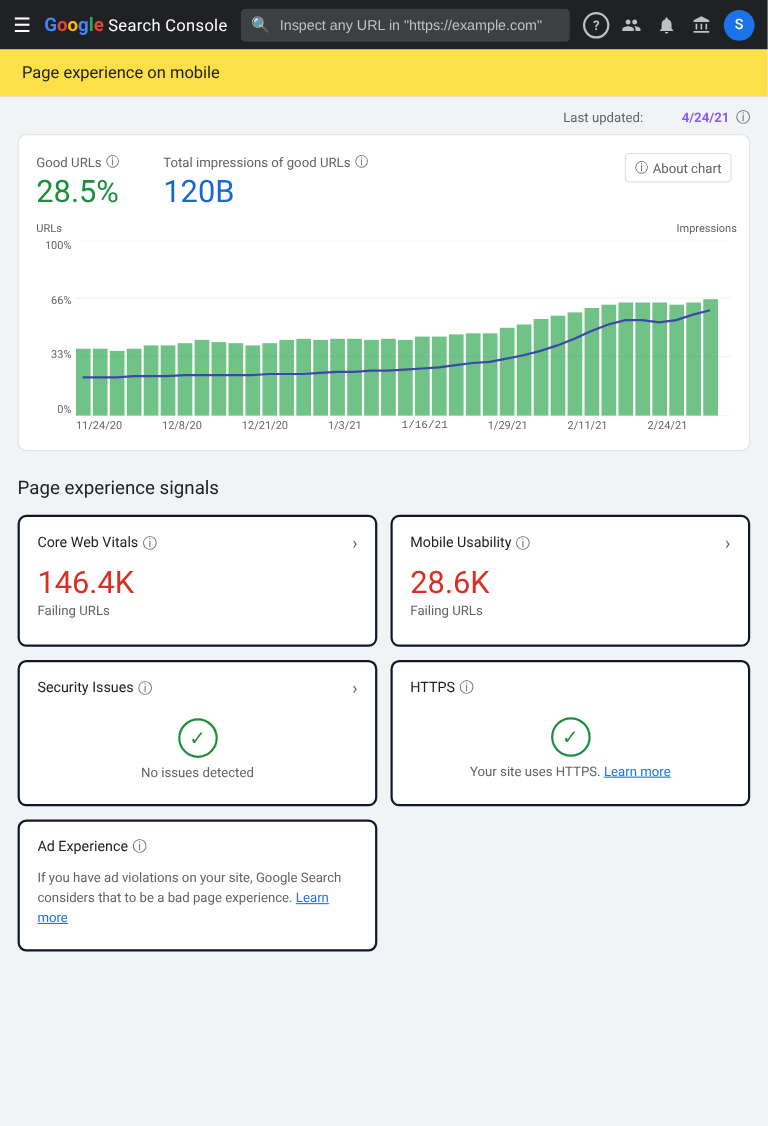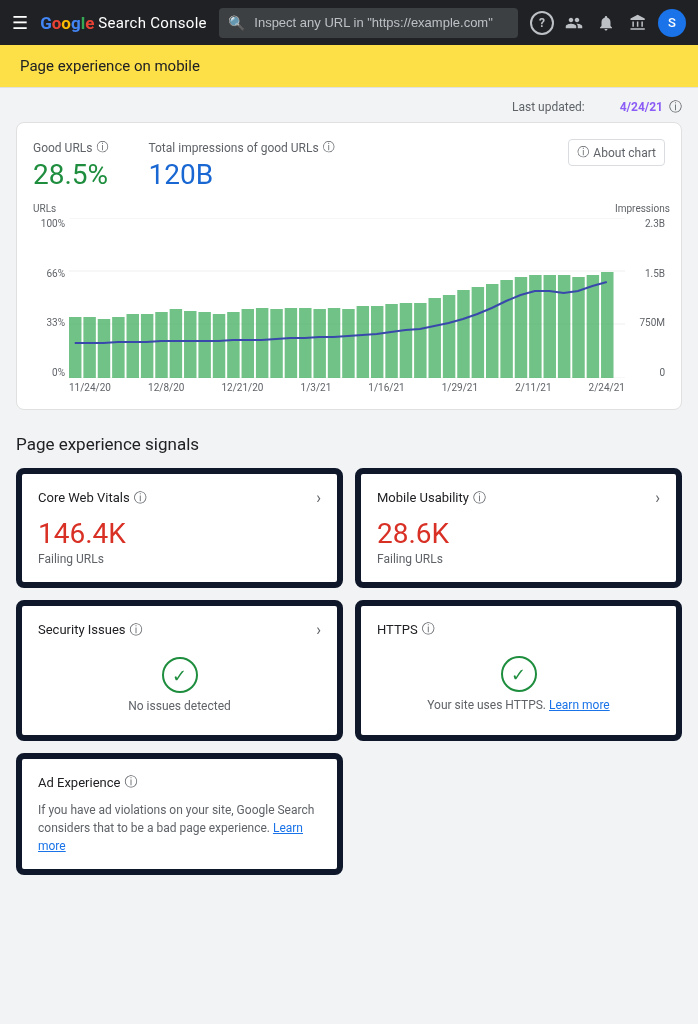--- a/index.html
+++ b/index.html
@@ -133,21 +133,21 @@
 
     
     .signals-title { font-size: 17px; font-weight: 400; color: #202124; margin-bottom: 14px; }
     .signals-grid {
       display: grid;
       grid-template-columns: 1fr 1fr;
       gap: 12px;
     }
     .signal-card {
       background: #fff;
-      border: 6px solid #0f172a;
+      border: 2px solid #0f172a;
       border-radius: 8px;
       padding: 14px 16px;
       min-height: 120px;
     }
     .signal-card-header {
       display: flex;
       align-items: center;
       justify-content: space-between;
       margin-bottom: 10px;
     }
@@ -308,34 +308,28 @@
             <rect x="495" y="57" width="13" height="103" fill="#34a853" opacity="0.7"></rect>
             <rect x="510" y="57" width="13" height="103" fill="#34a853" opacity="0.7"></rect>
             <rect x="525" y="59" width="13" height="101" fill="#34a853" opacity="0.7"></rect>
             <rect x="540" y="57" width="13" height="103" fill="#34a853" opacity="0.7"></rect>
             <rect x="555" y="54" width="13" height="106" fill="#34a853" opacity="0.7"></rect>
 
             <polyline points="6,125 21,125 36,125 51,124 66,124 81,124 96,123 111,123 126,123 141,123 156,123 171,122 186,122 201,122 216,121 231,120 246,120 261,119 276,119 291,118 306,117 321,116 336,114 351,112 366,111 381,108 396,105 411,101 426,96 441,90 456,83 471,77 486,73 501,73 516,75 531,73 546,68 561,64" fill="none" stroke="#3949ab" stroke-width="2"></polyline>
           </svg>
         </div>
 
-        <div style="display:flex;flex-direction:column;justify-content:space-between;width:40px;height:160px;font-size:10px;color:#5f6368;text-align:right;padding-left:4px;">
-          <span>2.3B</span>
-          <span>1.5B</span>
-          <span>750M</span>
-          <span>0</span>
-        </div>
       </div>
 
       <div style="display:flex;justify-content:space-between;margin-left:36px;margin-right:40px;margin-top:4px;">
         <span style="font-size:10px;color:#5f6368;">11/24/20</span>
         <span style="font-size:10px;color:#5f6368;">12/8/20</span>
         <span style="font-size:10px;color:#5f6368;text-align:center;">12/21/20</span>
         <span style="font-size:10px;color:#5f6368;">1/3/21</span>
-        <span style="font-size:10px;color:#5f6368;">1/16/21</span>
+        <span style="font-size:10px;color:#5f6368;font-family:Liberation Mono, monospace;">1/16/21</span>
         <span style="font-size:10px;color:#5f6368;">1/29/21</span>
         <span style="font-size:10px;color:#5f6368;">2/11/21</span>
         <span style="font-size:10px;color:#5f6368;">2/24/21</span>
       </div>
     </div>
   </div>
 
   <div>
     <div class="signals-title">Page experience signals</div>
 

